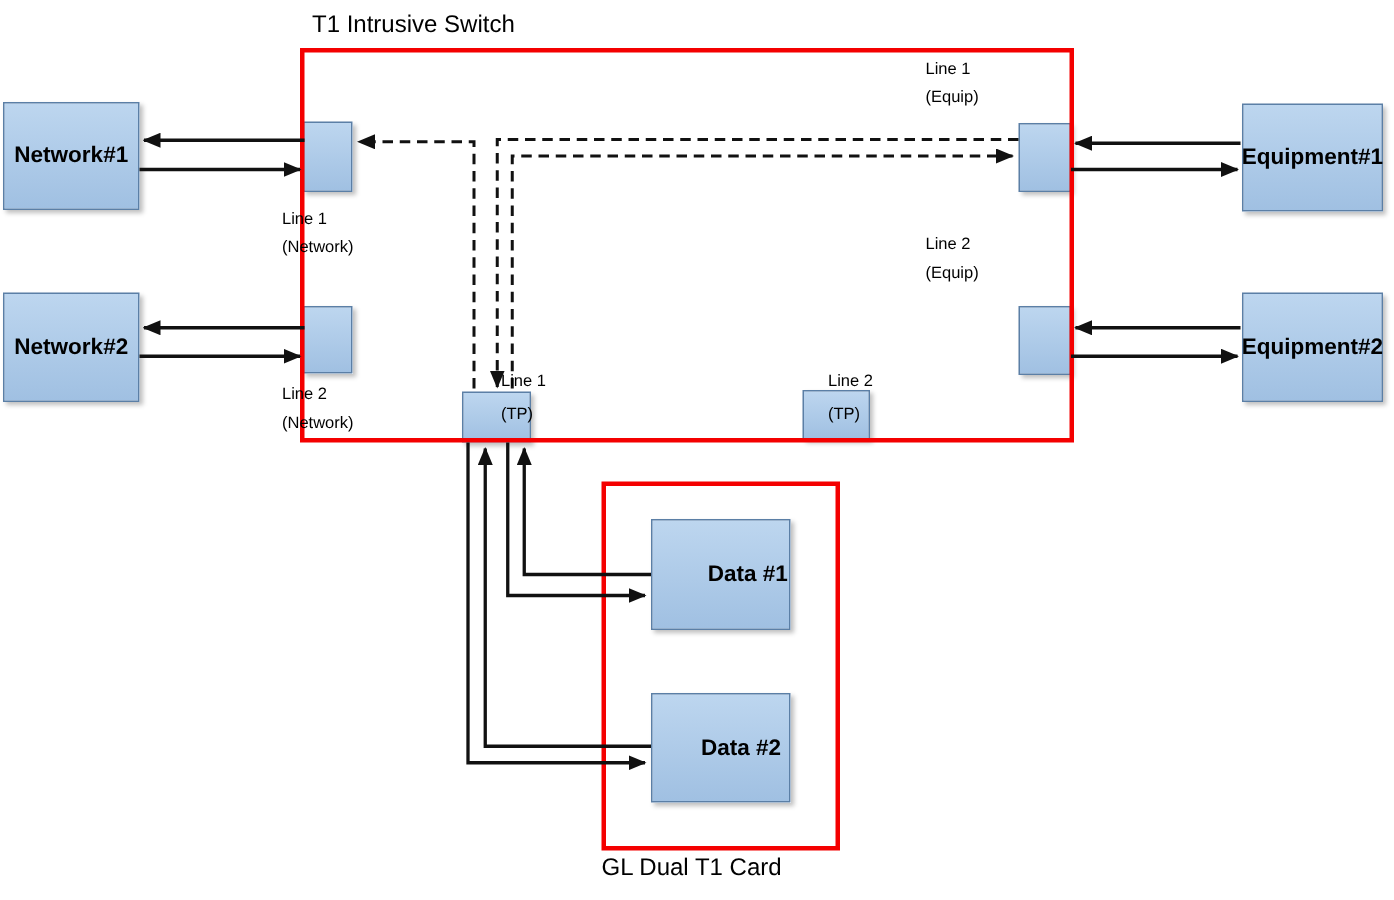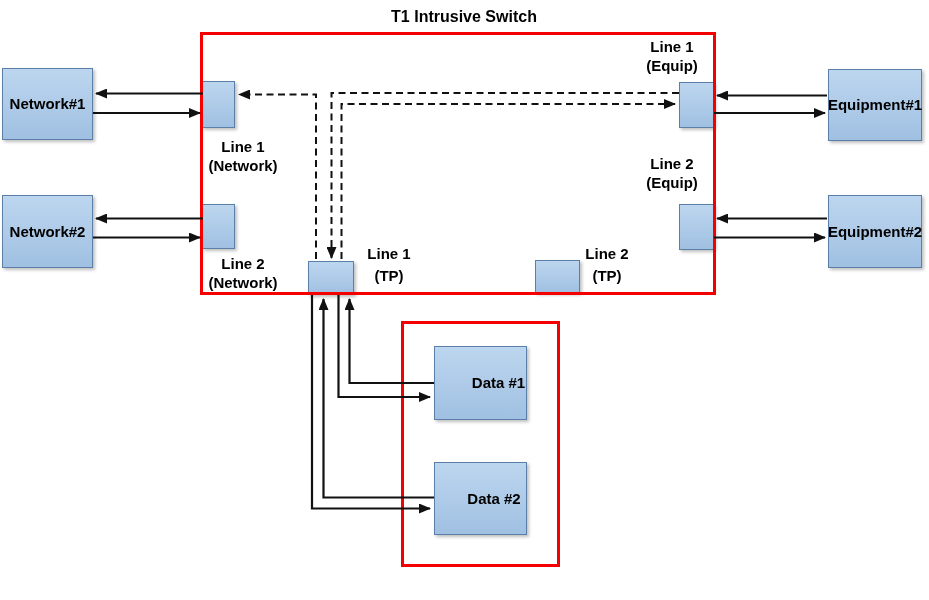--- a/index.html
+++ b/index.html
@@ -31,23 +31,23 @@
   .port{z-index:2;}
   .frame{
     position:absolute;box-sizing:border-box;z-index:3;
     border:3px solid var(--frame-red);background:transparent;pointer-events:none;
   }
   .wires{position:absolute;left:0;top:0;z-index:4;pointer-events:none;}
   .wires .ln{fill:none;stroke:var(--line-black);stroke-width:2.2;}
   .wires .lndash{fill:none;stroke:var(--line-black);stroke-width:2;stroke-dasharray:7 4.5;}
   .wires .ah{fill:var(--line-black);}
   .plabel,.title{
-    position:absolute;z-index:5;font-weight:bold;text-align:center;white-space:nowrap;
+    position:absolute;z-index:5;font-weight:normal;text-align:left;white-space:nowrap;
   }
-  .plabel{font-size:15px;line-height:19px;width:110px;}
+  .plabel{font-size:11px;line-height:19px;width:110px;}
   .plabel.tp{line-height:22px;}
   .plabel span,.title span,.node span{display:block;}
   .title{font-size:16px;line-height:19px;}
 </style>
 </head>
 <body>
 
 <div class="canvas">
 
   <div class="node" style="left:2px;top:68px;width:91px;height:72px;">
@@ -106,20 +106,23 @@
     <path class="ln" d="M 434 497.5 H 323.5 V 299" marker-end="url(#ah)"></path>
 
     <path class="lndash" d="M 316 259 V 94.5 H 239" marker-end="url(#ah)"></path>
     <path class="lndash" d="M 679 93 H 331.5 V 258" marker-end="url(#ah)"></path>
     <path class="lndash" d="M 341.5 259 V 104 H 675" marker-end="url(#ah)"></path>
   </svg>
 
   <div class="title" style="left:208px;top:7px;width:512px;">
     <span>T1 Intrusive Switch</span>
   </div>
+  <div class="title" style="left:401px;top:569px;width:159px;">
+    <span>GL Dual T1 Card</span>
+  </div>
 
   <div class="plabel" style="left:188px;top:137px;">
     <span>Line 1</span>
     <span>(Network)</span>
   </div>
   <div class="plabel" style="left:188px;top:254px;">
     <span>Line 2</span>
     <span>(Network)</span>
   </div>
   <div class="plabel" style="left:617px;top:37px;">

